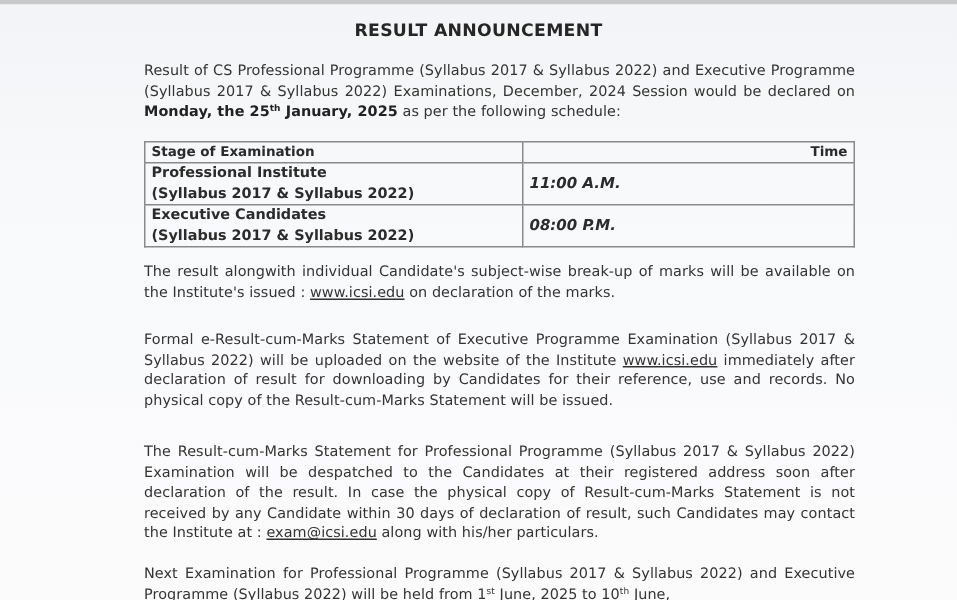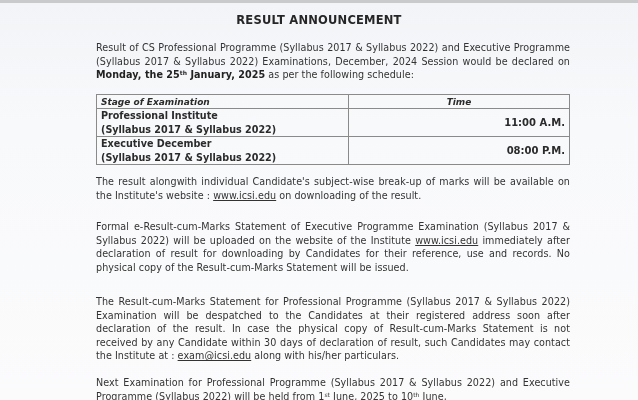--- a/index.html
+++ b/index.html
@@ -73,34 +73,34 @@
       border-collapse: collapse;
       font-size: 9.6px;
       color: #2b2b2b;
     }
     table.schedule td, table.schedule th {
       border: 1px solid #8a8a8a;
       padding: 0 4px;
     }
     table.schedule th {
       height: 13px;
-      font-style: italic;
       font-weight: bold;
       font-size: 9px;
     }
     table.schedule th.col-stage { text-align: left; width: 243px; }
-    table.schedule th.col-time { text-align: center; }
+    table.schedule th.col-time { text-align: right; }
     table.schedule td {
       height: 27px;
       font-weight: bold;
       line-height: 13.5px;
     }
     table.schedule td.time {
-      text-align: right;
+      text-align: left;
       font-size: 10px;
+      font-style: italic;
     }
   </style>
 </head>
 <body>
 
 <div class="top-bar"></div>
 
 <div class="page">
 
   <div class="title">RESULT ANNOUNCEMENT</div>
@@ -117,29 +117,29 @@
     <tbody>
       <tr>
         <td>
           <div>Professional Institute</div>
           <div>(Syllabus 2017 &amp; Syllabus 2022)</div>
         </td>
         <td class="time">11:00 A.M.</td>
       </tr>
       <tr>
         <td>
-          <div>Executive December</div>
+          <div>Executive Candidates</div>
           <div>(Syllabus 2017 &amp; Syllabus 2022)</div>
         </td>
         <td class="time">08:00 P.M.</td>
       </tr>
     </tbody>
   </table>
 
-  <div class="para p2"><span>The result alongwith individual Candidate's subject-wise break-up of marks will be available on the Institute's website : </span><span class="link">www.icsi.edu</span><span> on downloading of the result.</span></div>
+  <div class="para p2"><span>The result alongwith individual Candidate's subject-wise break-up of marks will be available on the Institute's issued : </span><span class="link">www.icsi.edu</span><span> on declaration of the marks.</span></div>
 
   <div class="para p3"><span>Formal e-Result-cum-Marks Statement of Executive Programme Examination (Syllabus 2017 &amp; Syllabus 2022)  will be uploaded on the website of the Institute </span><span class="link">www.icsi.edu</span><span> immediately after declaration of result for downloading by Candidates for their reference, use and records. No physical copy of the Result-cum-Marks Statement will be issued.</span></div>
 
   <div class="para p4"><span>The Result-cum-Marks Statement for Professional Programme (Syllabus 2017 &amp; Syllabus 2022) Examination will be despatched to the Candidates at their registered address soon after declaration of the result. In case the physical copy of Result-cum-Marks Statement is not received by any Candidate within 30 days of declaration of result, such Candidates may contact the Institute at : </span><span class="link">exam@icsi.edu</span><span> along with his/her particulars.</span></div>
 
   <div class="para p5"><span>Next Examination for Professional Programme (Syllabus 2017 &amp; Syllabus 2022) and Executive Programme (Syllabus 2022) will be held from 1</span><sup>st</sup><span> June, 2025 to 10</span><sup>th</sup><span> June,</span></div>
 
 </div>
 
 </body></html>

